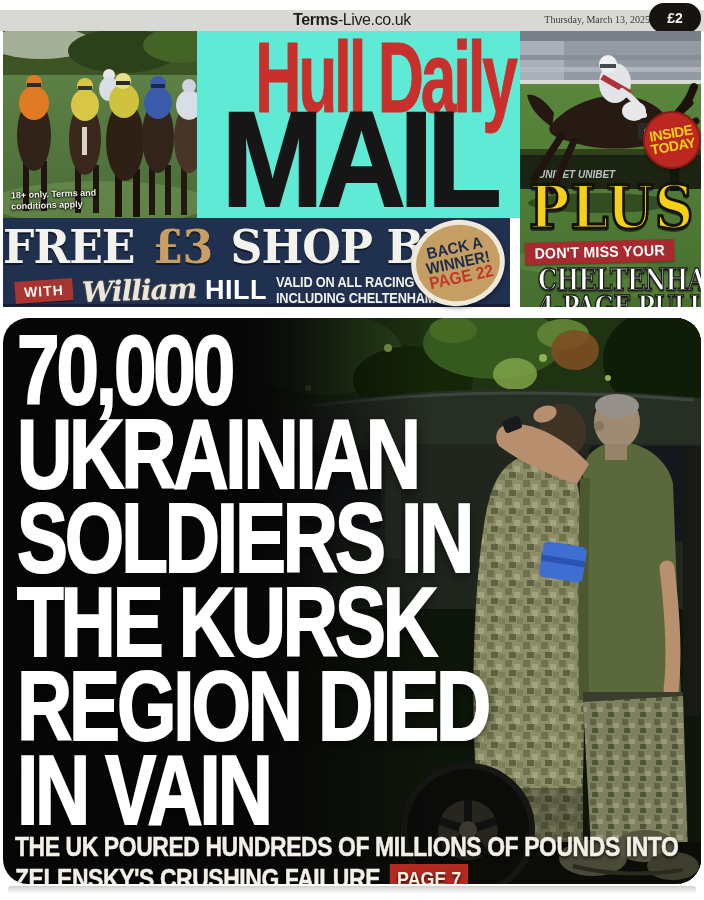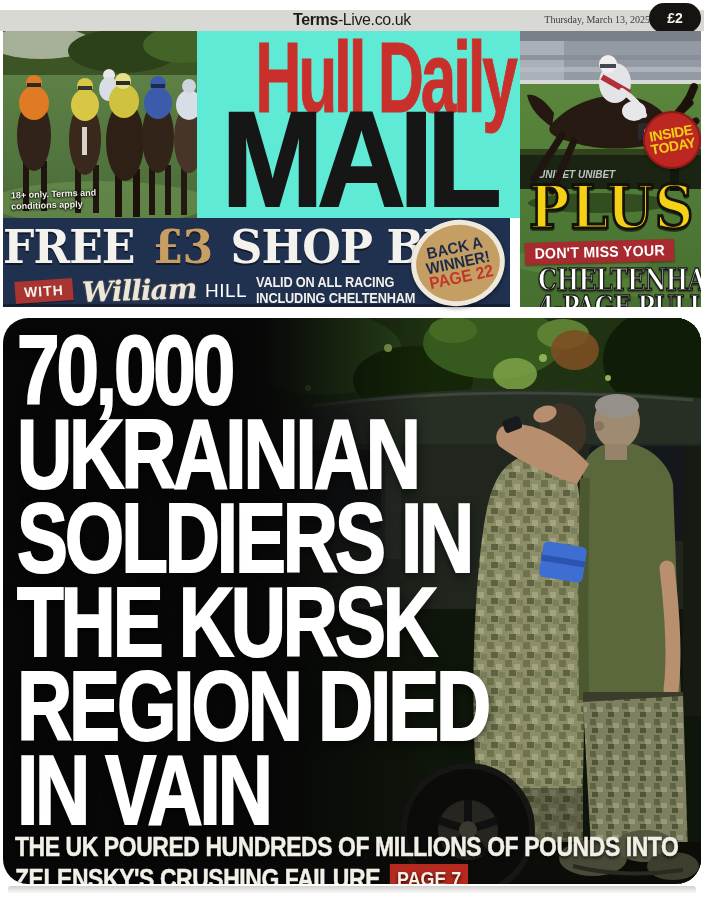--- a/index.html
+++ b/index.html
@@ -56,21 +56,21 @@
               font-family:"DejaVu Serif", serif; font-weight:800; font-size:46px; letter-spacing:-1px;
               color:#f4f2ec; transform:scaleX(0.96); transform-origin:left center;
               text-shadow:0 2px 0 rgba(0,0,0,.45); }
   .bet-row1 .amount { color:#c89e62; padding:0 4px; }
   .bet-row2 { position:absolute; left:12px; top:56px; display:flex; align-items:center; gap:9px; }
   .with-box { background:#a83531; color:#f4f2ec; font-size:14px; font-weight:800; letter-spacing:1px;
               padding:3px 9px; transform:rotate(-4deg); box-shadow:0 1px 0 rgba(0,0,0,.45); }
   .william { font-family:"DejaVu Serif", serif; font-style:italic; font-weight:700; font-size:28px;
              color:#ece7da; letter-spacing:-1px; transform:rotate(-2deg);
              text-shadow:0 0 2px #8e7f52; }
-  .hill { font-size:19px; font-weight:400; color:#ffffff; letter-spacing:0.5px; }
+  .hill { font-size:27px; font-weight:700; color:#ffffff; letter-spacing:0.5px; }
   .valid { font-size:14.5px; font-weight:800; line-height:1.05; color:#f2f0ea; letter-spacing:-0.2px;
            transform:scaleX(0.88); transform-origin:left center; white-space:nowrap; }
   .winner-badge { position:absolute; left:408px; top:2px; width:94px; height:86px; border-radius:50%;
                   background:#c49e63; border:5px solid #efe9dc; transform:rotate(-12deg);
                   display:flex; flex-direction:column; align-items:center; justify-content:center;
                   line-height:0.95; box-shadow:0 2px 4px rgba(0,0,0,.4); }
   .winner-badge .b1 { color:#1d2b49; font-size:16px; font-weight:800; transform:scaleX(0.92); }
   .winner-badge .b2 { color:#c2372c; font-size:17px; font-weight:800; transform:scaleX(0.92); }
   
   .main-block { position:absolute; left:3px; top:318px; width:698px; height:566px; background:#070707; overflow:hidden;border-radius:25px; }

